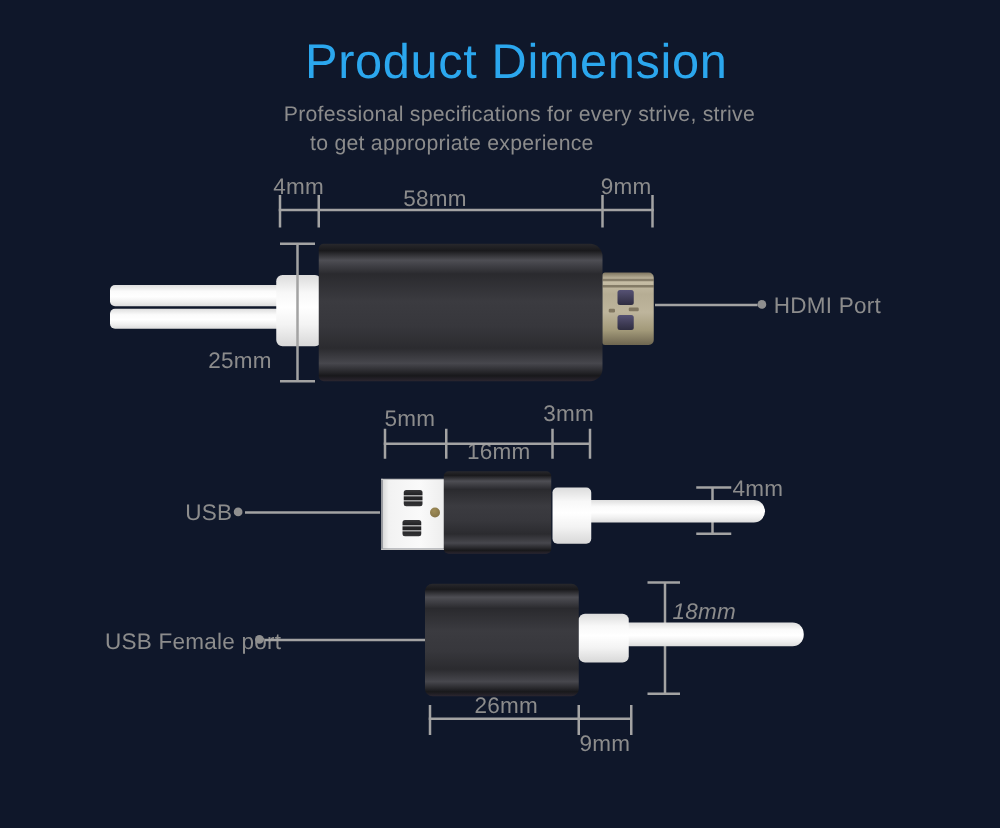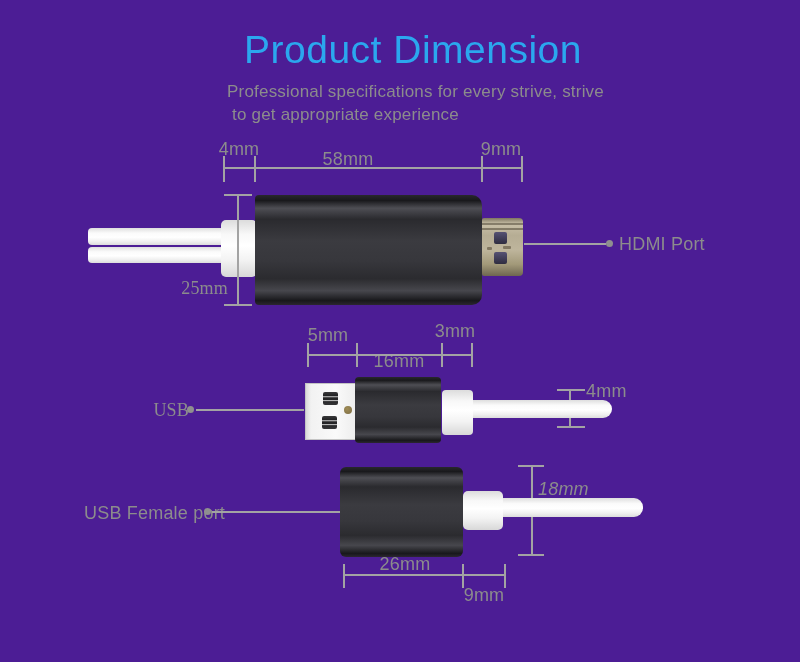--- a/index.html
+++ b/index.html
@@ -1,38 +1,38 @@
 <!DOCTYPE html>
 <html><head>
 <meta charset="utf-8">
 <style>
   * { margin:0; padding:0; box-sizing:border-box; }
   html,body { background:#ffffff; }
   .canvas {
     position:relative; width:800px; height:662px; margin:0 auto;
-    background:#4c1d95; overflow:hidden;
+    background:#0f172a; overflow:hidden;
     font-family:"Liberation Sans", sans-serif;
   }
   
   .page-title {
     position:absolute; left:0; right:0; top:28px; text-align:center;
     padding-left:26px; font-size:39px; letter-spacing:0.5px;
     color:#2ba7ee; font-weight:400;
   }
   .page-subtitle {
     position:absolute; left:227px; top:80px;
     font-size:17px; line-height:23px; color:#8c8c8c; letter-spacing:0.2px;
   }
-  .page-subtitle .line2 { margin-left:5px; }
+  .page-subtitle .line2 { margin-left:21px; }
   .dim-label {
     position:absolute; font-size:18px; color:#8c8c8c; letter-spacing:0.2px;
     white-space:nowrap;
   }
   .center { text-align:center; }
-  .right  { text-align:right;font-family:Liberation Serif, serif; }
+  .right  { text-align:center; }
   
   .hline { position:absolute; height:1.5px; background:#a3a3a3; }
   .vline { position:absolute; width:1.5px;  background:#a3a3a3; }
   .leader-dot {
     position:absolute; width:7px; height:7px; border-radius:50%;
     background:#8f8f8f;
   }
   
   .dark-body {
     position:absolute;

